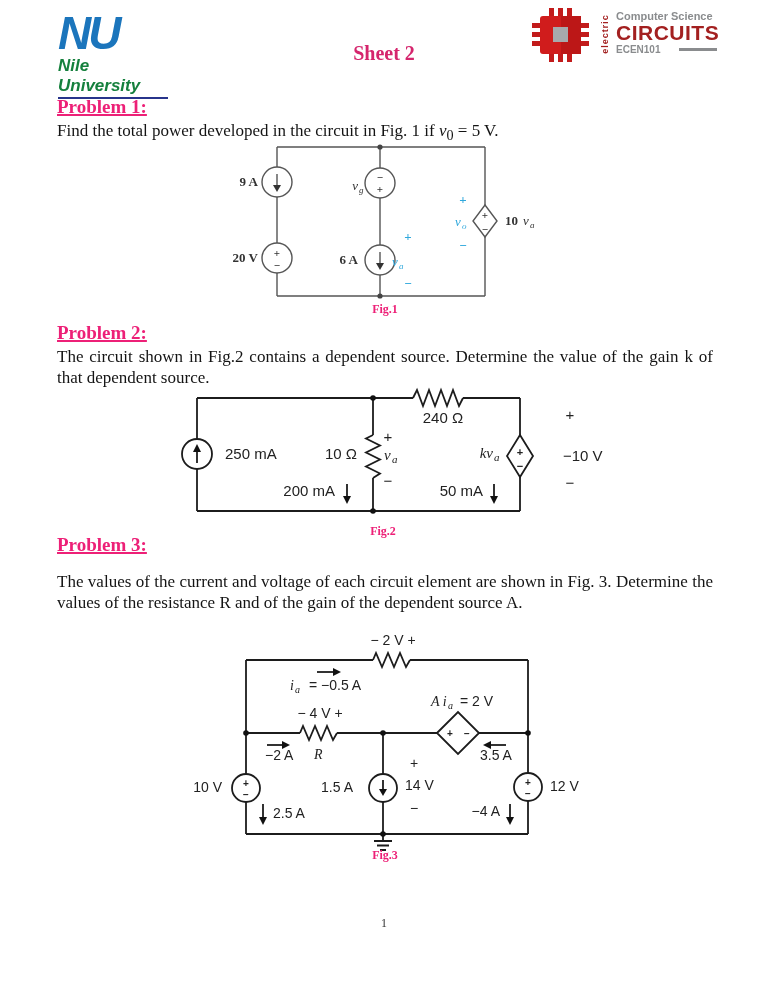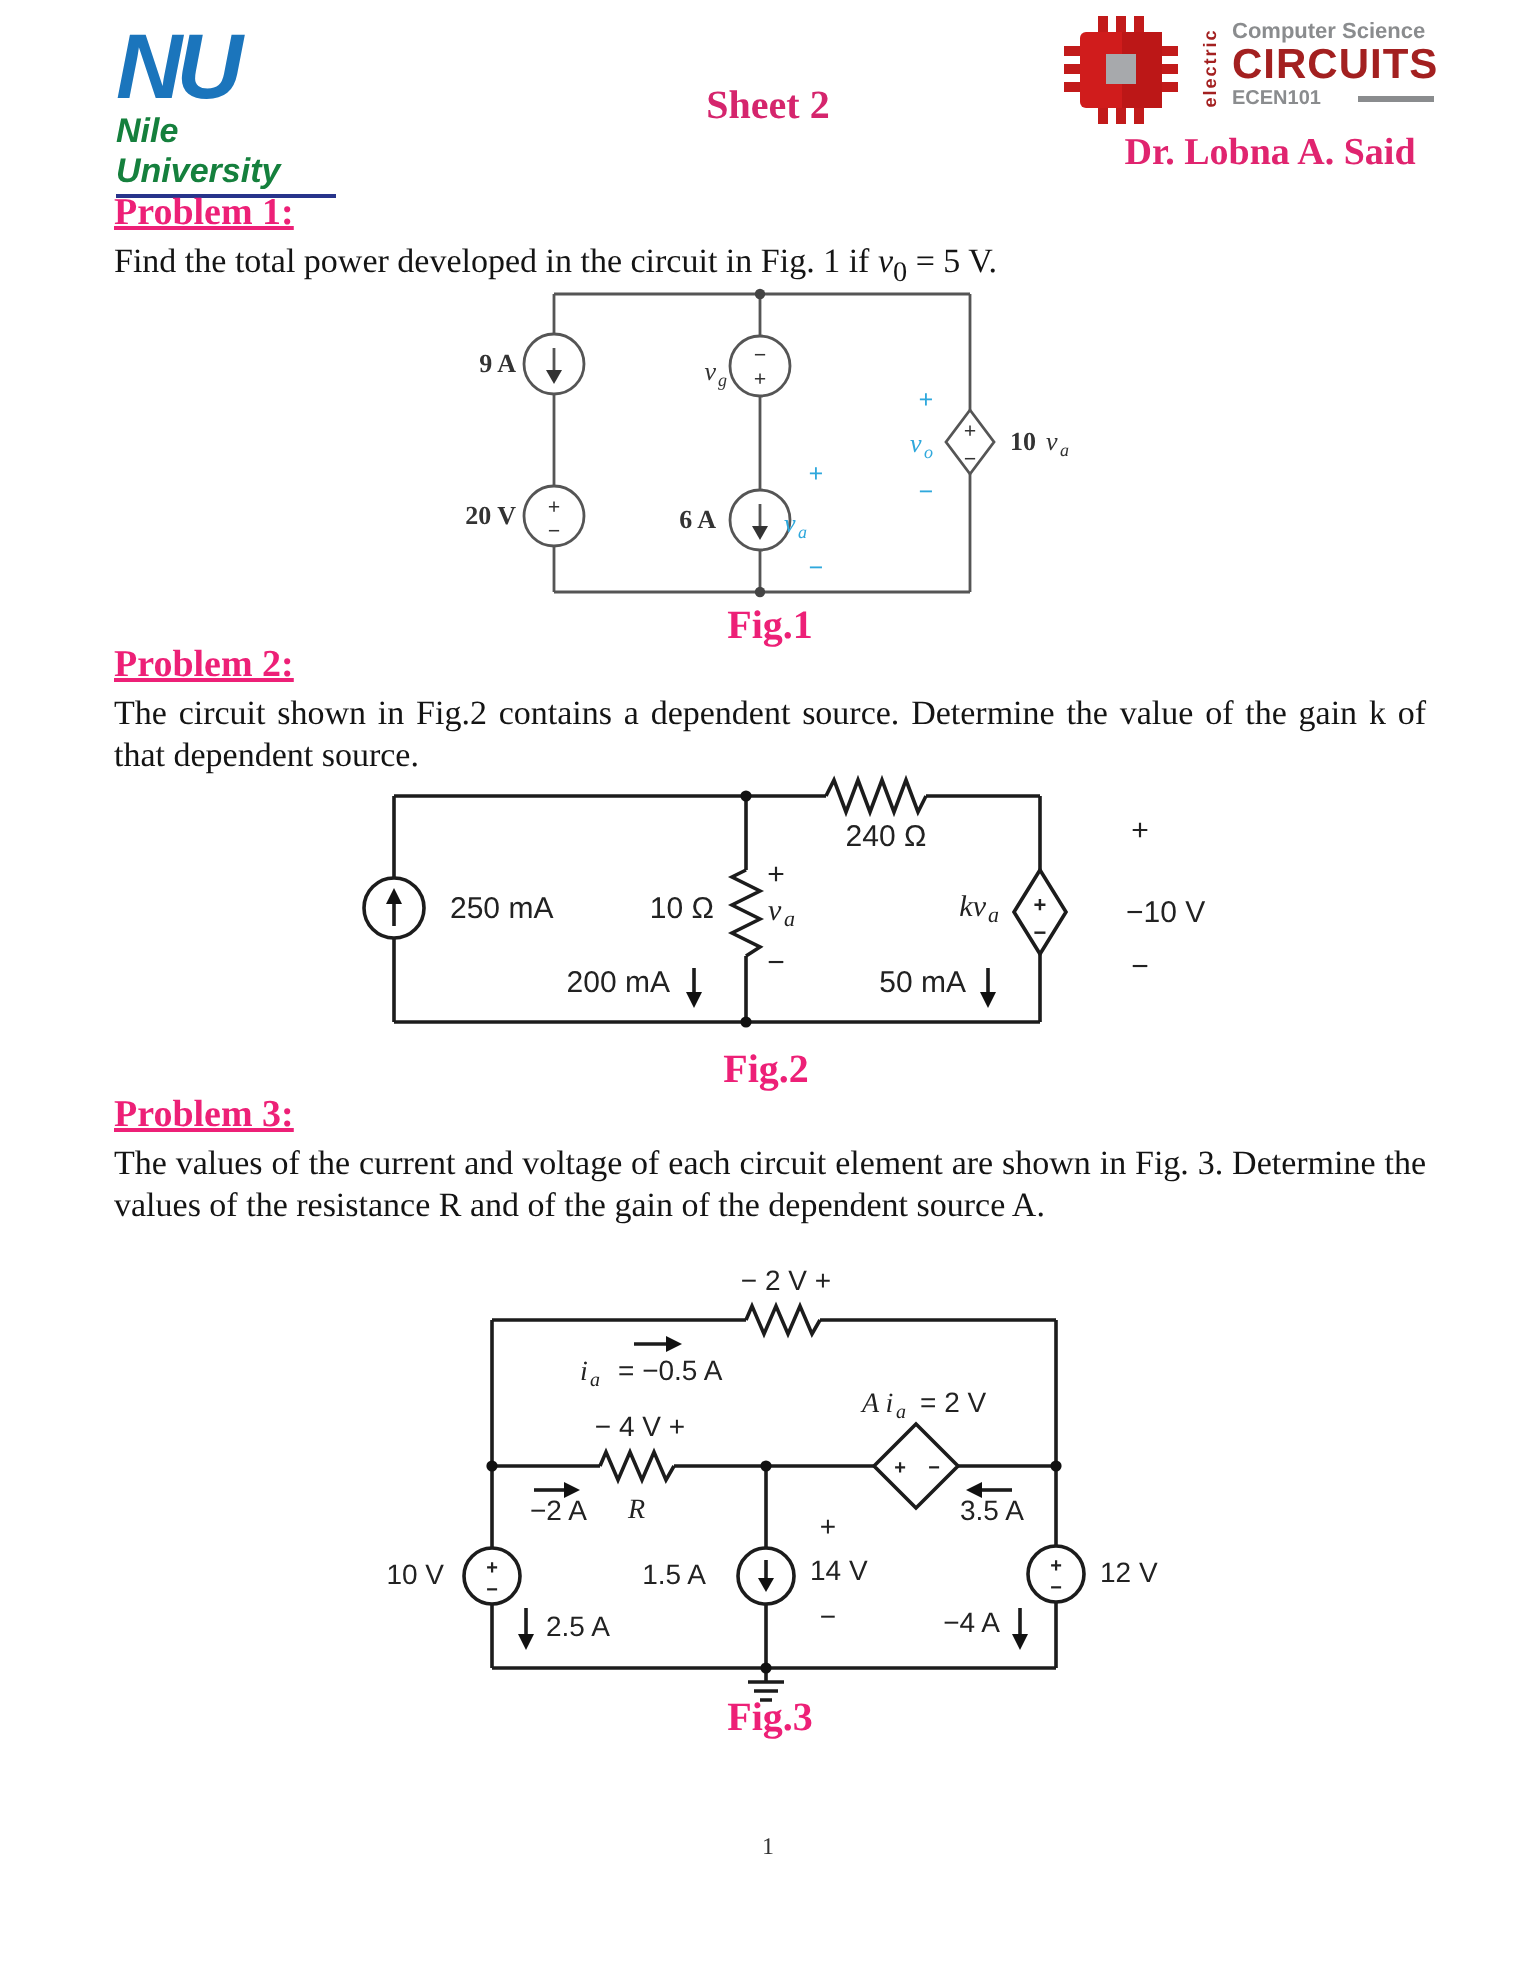--- a/index.html
+++ b/index.html
@@ -27,21 +27,21 @@
   .course-code { font-weight:bold; font-size:10px; color:#8a8c8e; }
   .course-line { width:38px; height:2.5px; background:#8a8c8e; }
   .instructor { position:absolute; left:540px; top:66px; width:190px; text-align:center;
                 font-weight:bold; font-size:19px; color:#e0246f; }
   
   .prob-title { position:absolute; left:57px; font-weight:bold; font-size:19px; color:#ed2077;
                 text-decoration:underline; text-decoration-thickness:1.5px; }
   .prob-body { position:absolute; left:57px; width:656px; font-size:17px; line-height:21px; color:#141414; }
   .just { text-align:justify; }
   .fig-caption { position:absolute; width:90px; text-align:center; font-weight:bold;
-                 font-size:20px; color:#ed2077; }
+                 font-size:12px; color:#ed2077; }
   .page-num { position:absolute; left:0; right:0; top:916px; text-align:center; font-size:12px; color:#333; }
   
   svg { position:absolute; overflow:visible; }
   .w1 { stroke:#555; stroke-width:1.4; fill:none; }
   .w2 { stroke:#1c1c1c; stroke-width:1.8; fill:none; }
   .dot1 { fill:#444; } .dot2 { fill:#111; }
   .f1t { font-family:"Liberation Serif", serif; font-weight:bold; font-size:13px; fill:#333; }
   .f1v { font-family:"Liberation Serif", serif; font-style:italic; font-size:13px; fill:#333; }
   .f1s { font-family:"Liberation Serif", serif; font-style:italic; font-size:9px; fill:#333; }
   .cy  { fill:#2fa8dc !important; }
@@ -88,21 +88,20 @@
   </svg>
   <div class="elec-vert">electric</div>
   <div class="course-text">
     <div class="course-top">Computer Science</div>
     <div class="course-main">CIRCUITS</div>
     <div class="course-code-row">
       <span class="course-code">ECEN101</span>
       <span class="course-line"></span>
     </div>
   </div>
-  <div class="instructor">Dr. Lobna A. Said</div>
 
   <div class="prob-title" style="top:96px">Problem 1:</div>
   <div class="prob-body" style="top:120px">
     <span>Find the total power developed in the circuit in Fig. 1 if </span><i>v</i><sub>0</sub><span> = 5 V.</span>
   </div>
 
   <svg style="left:180px; top:140px;" width="400" height="175" viewBox="0 0 400 175">
     <g class="w1">
       <path d="M97,7 H305 M97,156 H305"></path>
       <path d="M97,7 V27 M97,57 V103 M97,133 V156"></path>
@@ -202,21 +201,21 @@
     <text class="f2t" x="413" y="76">−10 V</text>
     <text class="f2t" x="420" y="103" text-anchor="middle">−</text>
     <text class="f2t" x="333" y="111" text-anchor="end">50 mA</text>
     <g>
       <line class="w2" x1="344" y1="99" x2="344" y2="112"></line>
       <polygon class="ah2" points="340,111 348,111 344,119"></polygon>
     </g>
   </svg>
   <div class="fig-caption" style="left:338px; top:524px;">Fig.2</div>
 
-  <div class="prob-title" style="top:547px">Problem 3:</div>
+  <div class="prob-title" style="top:534px">Problem 3:</div>
   <div class="prob-body just" style="top:571px">The values of the current and voltage of each circuit element are shown in Fig. 3. Determine the values of the resistance R and of the gain of the dependent source A.</div>
 
   <svg style="left:170px; top:628px;" width="450" height="245" viewBox="0 0 450 245">
     <g class="w2">
       <path d="M76,32 H203 M240,32 H358"></path>
       <polyline points="203,32 206,25 212,39 218,25 224,39 230,25 236,39 240,32"></polyline>
       <path d="M76,32 V146 M76,174 V206"></path>
       <circle cx="76" cy="160" r="14"></circle>
       <path d="M358,32 V145 M358,173 V206"></path>
       <circle cx="358" cy="159" r="14"></circle>

